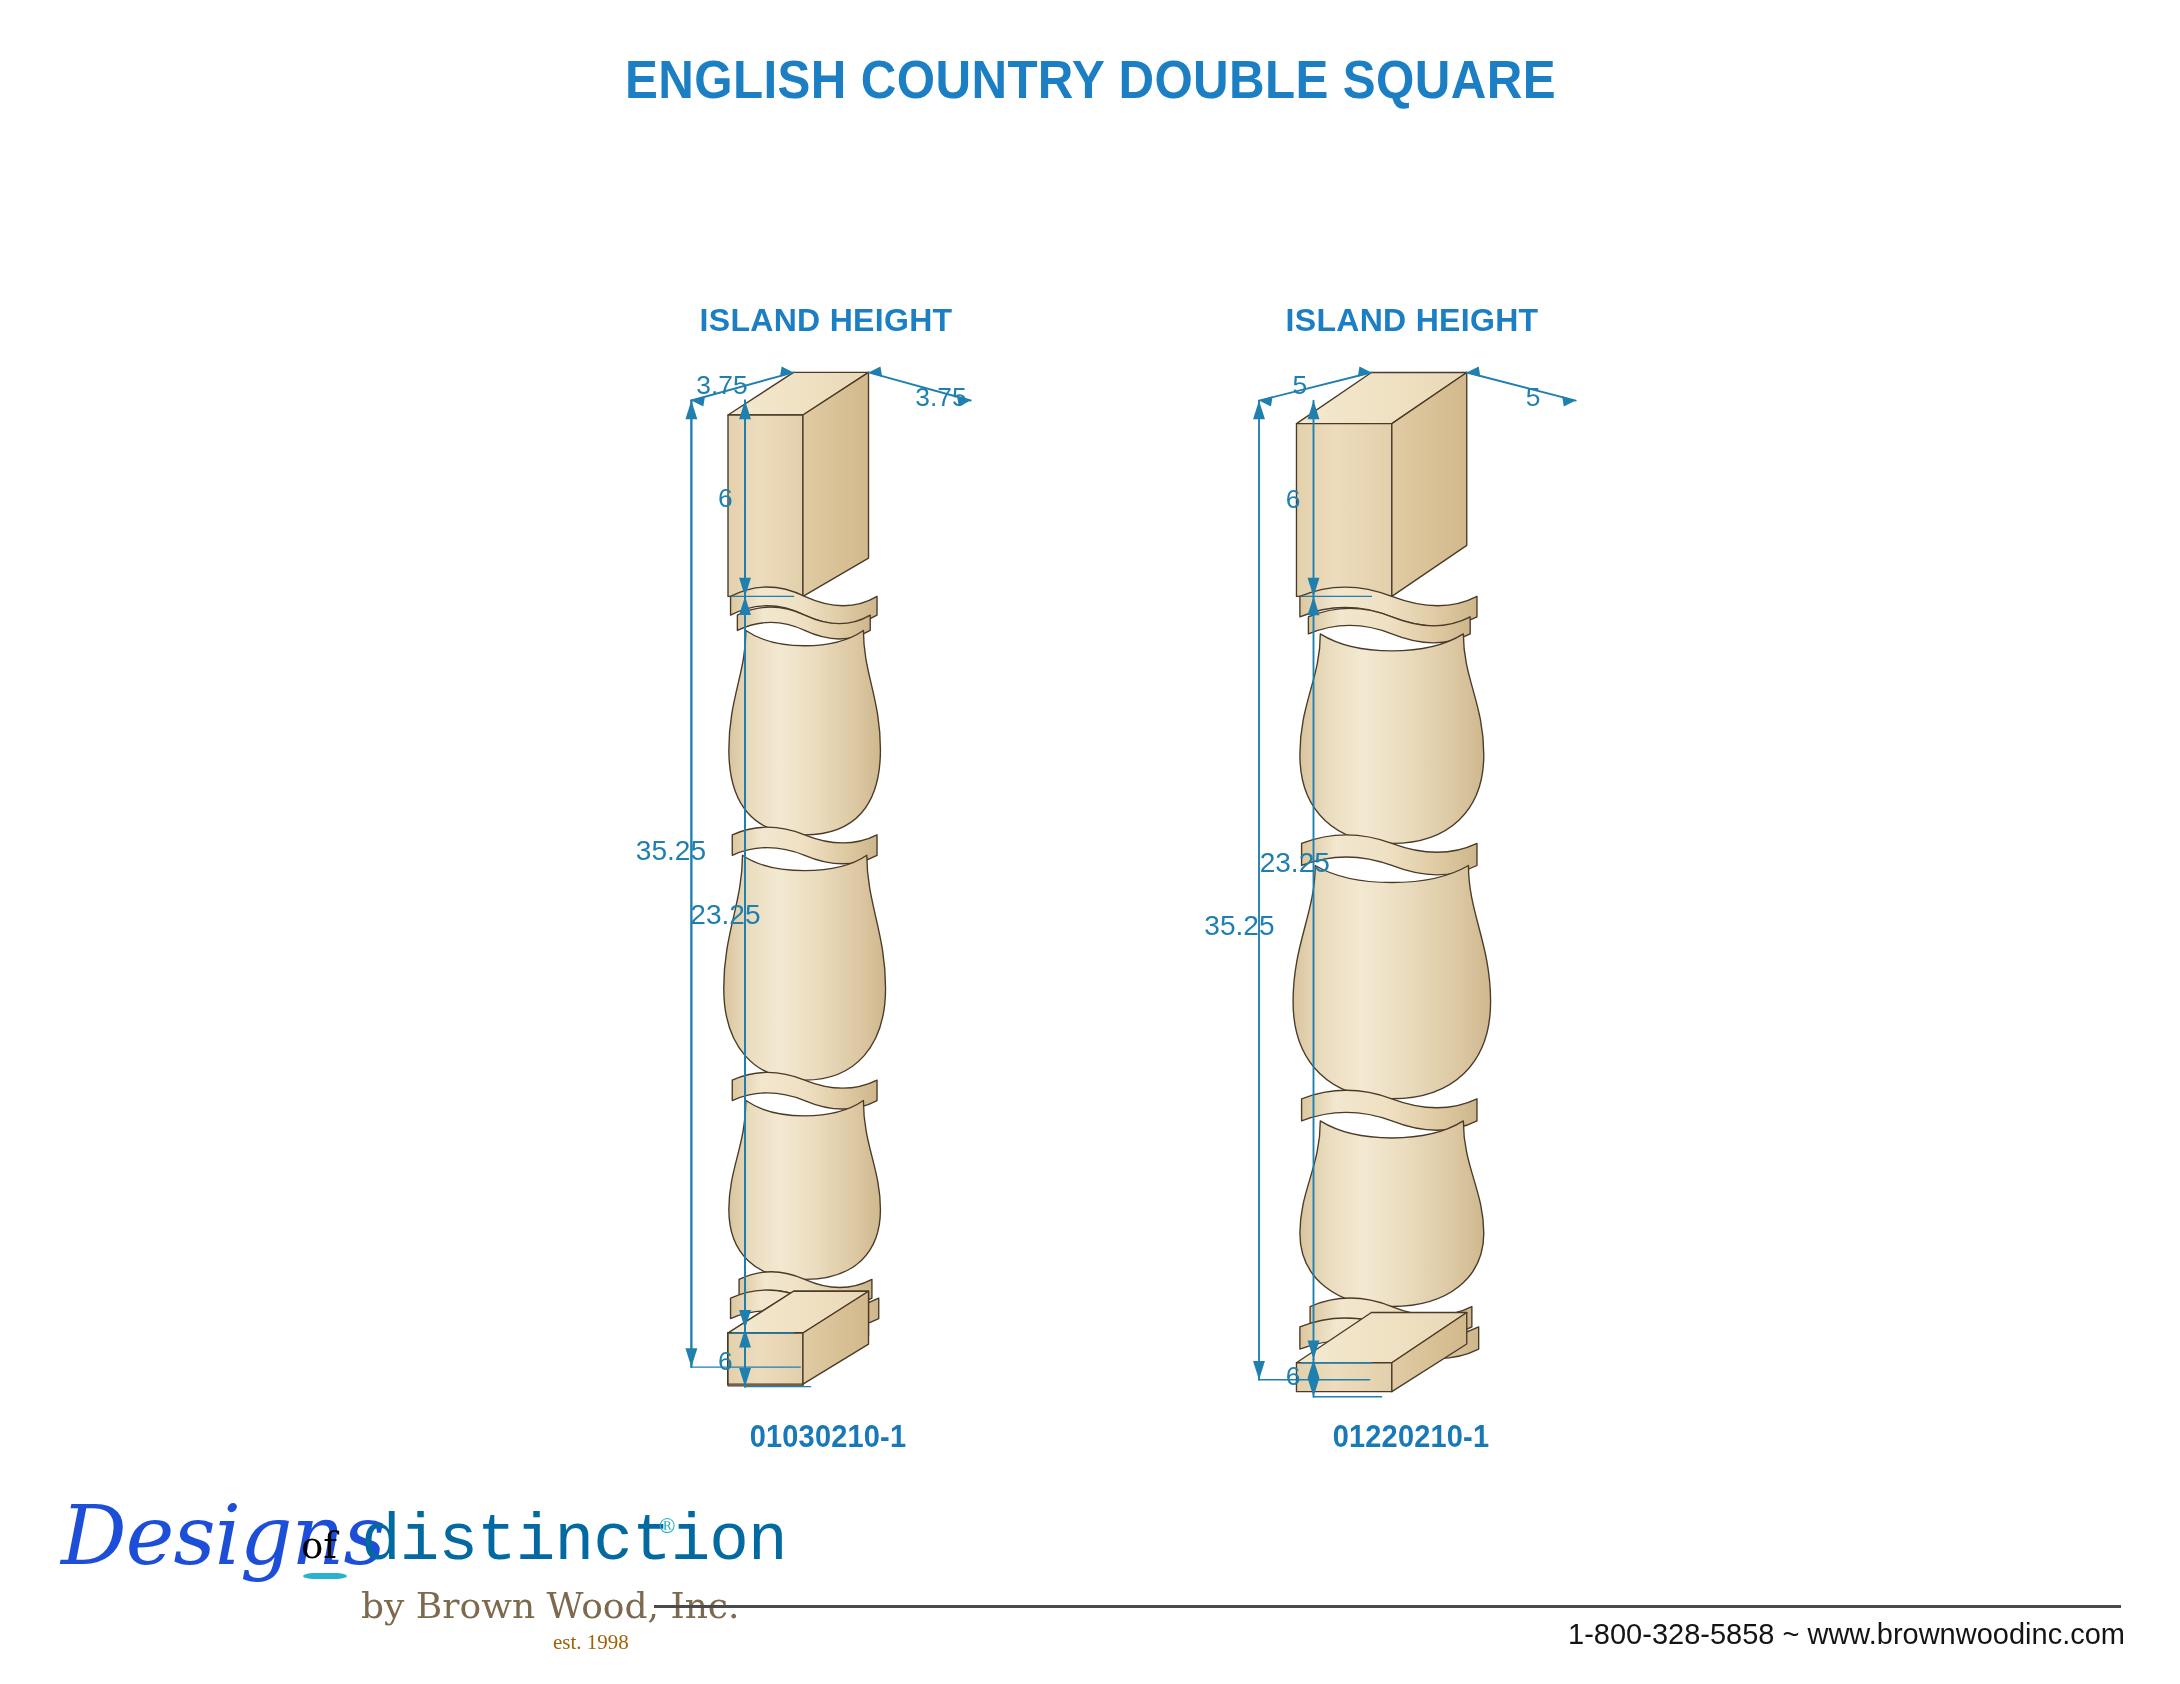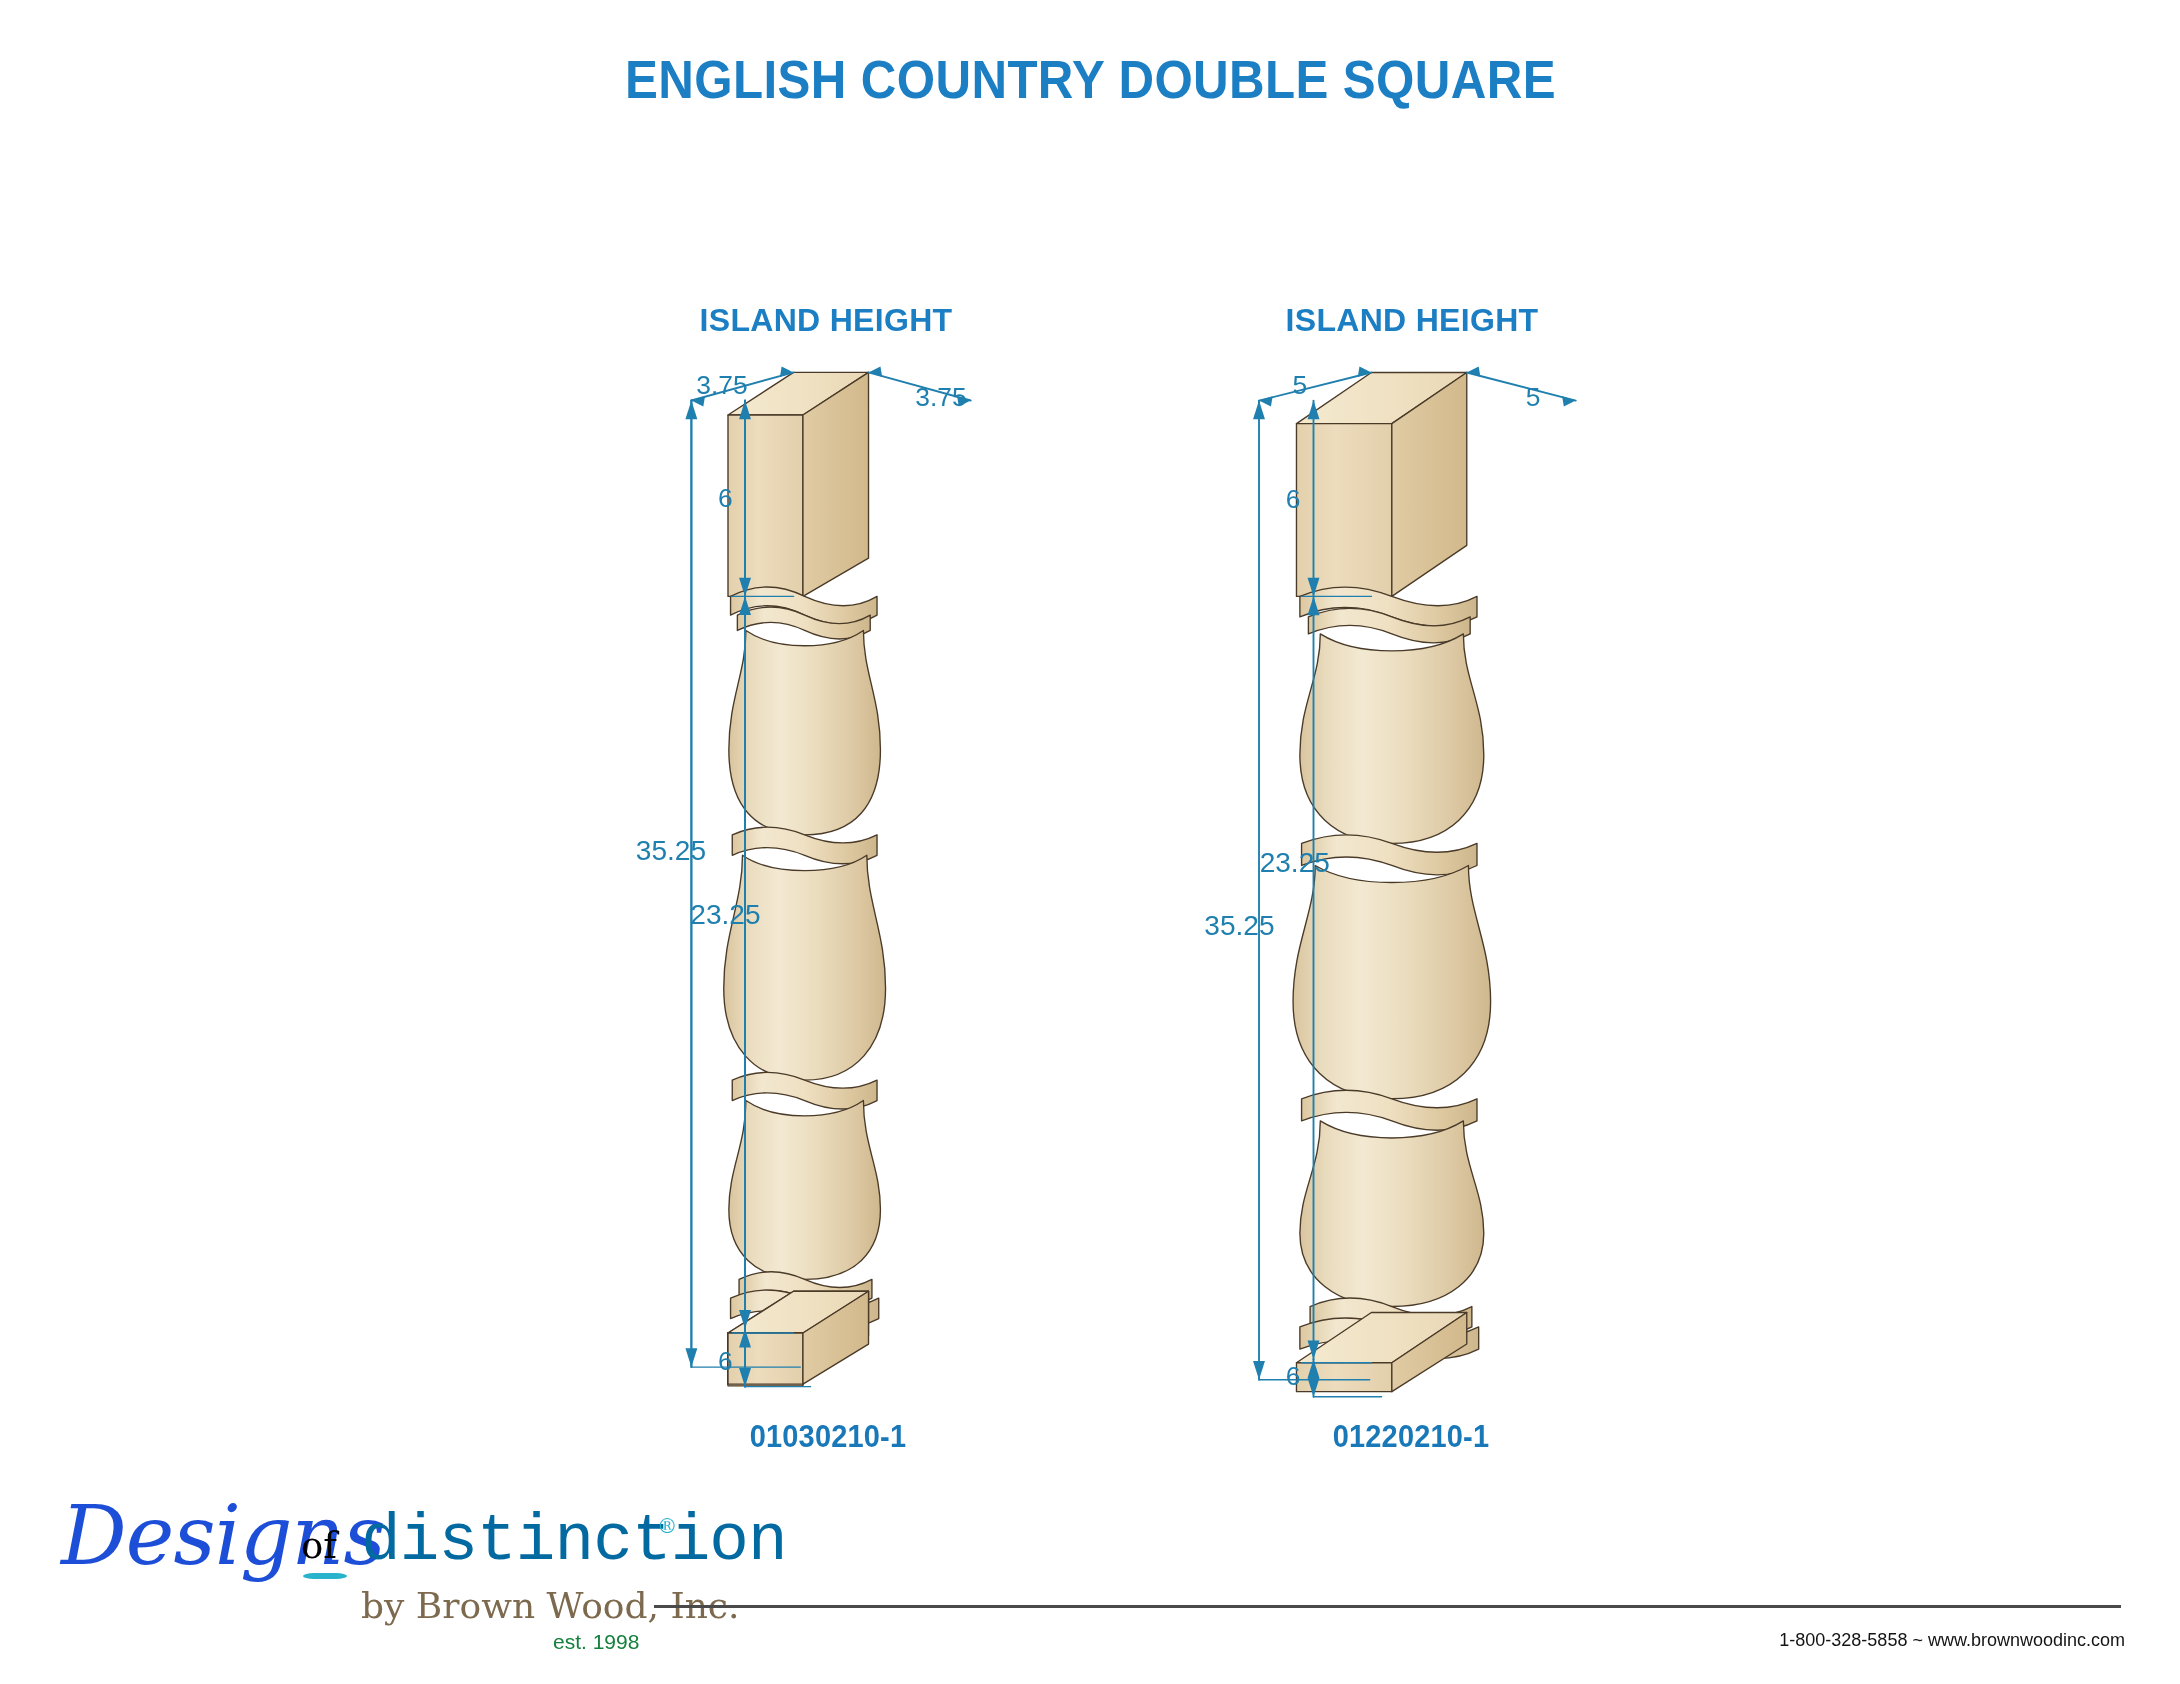--- a/index.html
+++ b/index.html
@@ -161,40 +161,40 @@
     top: 90px;
     font-family: "DejaVu Serif", "Liberation Serif", serif;
     font-size: 36px;
     color: #7d6a4e;
     white-space: nowrap;
   }
   #logo-est {
     position: absolute;
     left: 492px;
     top: 135px;
-    font-family: Liberation Sans, sans-serif;
+    font-family: Liberation Serif, serif;
     font-size: 21px;
-    color: #15803d;
+    color: #a16207;
     white-space: nowrap;
     text-align: right;
   }
   #footer-rule {
     position: absolute;
     left: 654px;
     bottom: 77px;
     width: 1467px;
     height: 2.6px;
     background: #4a4a4a;
   }
   #footer-contact {
     position: absolute;
     right: 56px;
     bottom: 34px;
     font-family: "Liberation Sans", sans-serif;
-    font-size: 18px;
+    font-size: 29px;
     color: #141414;
     white-space: nowrap;
     margin-top: 32px;
   }
 </style>
 </head>
 <body>
 
 <div id="page-title">ENGLISH COUNTRY DOUBLE SQUARE</div>
 

